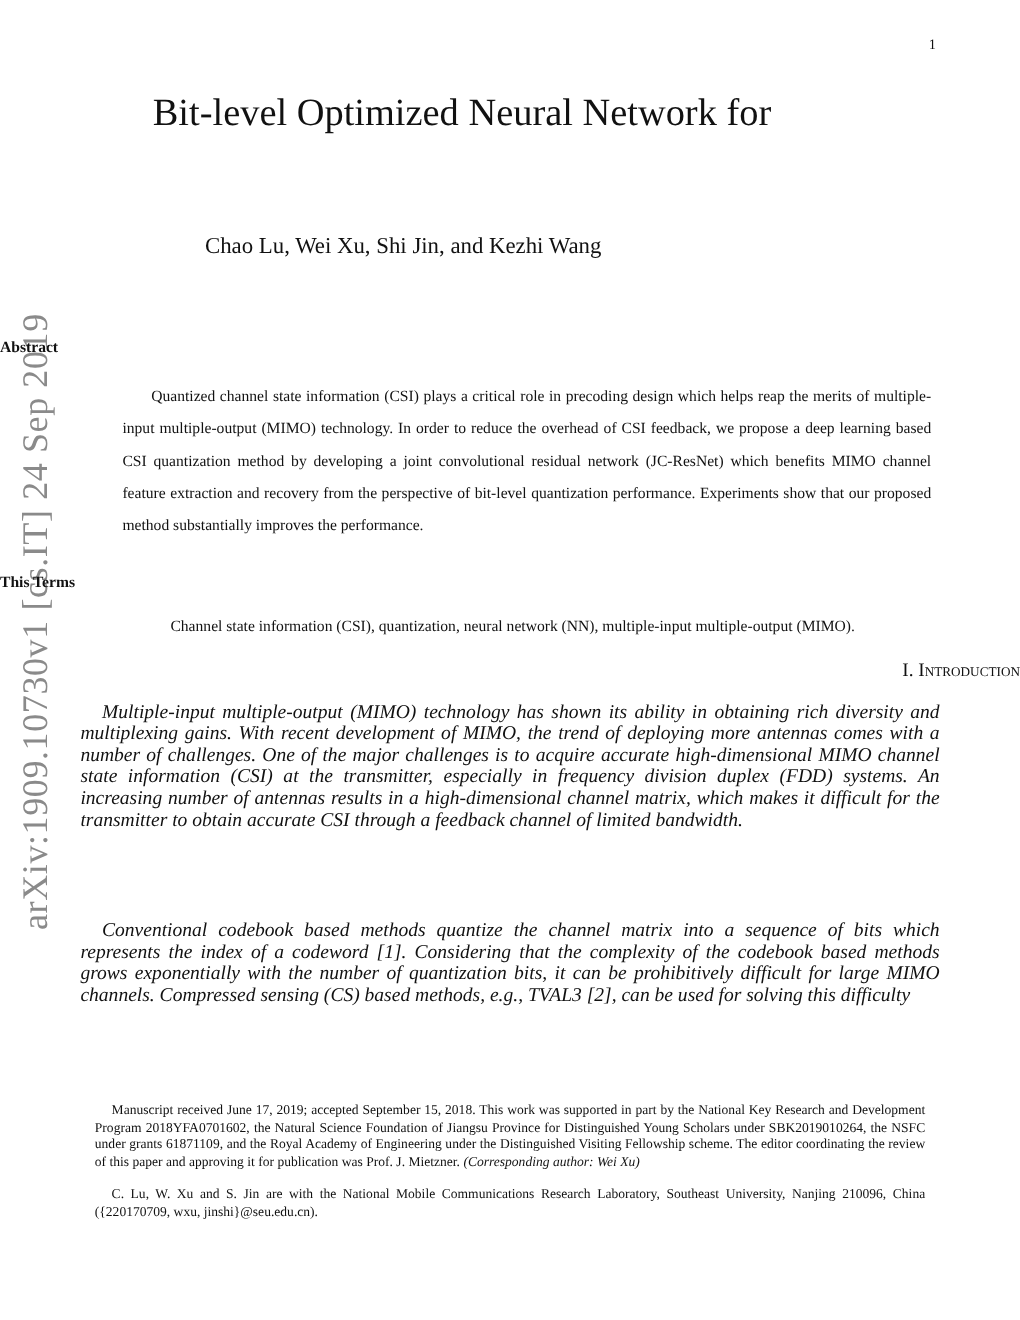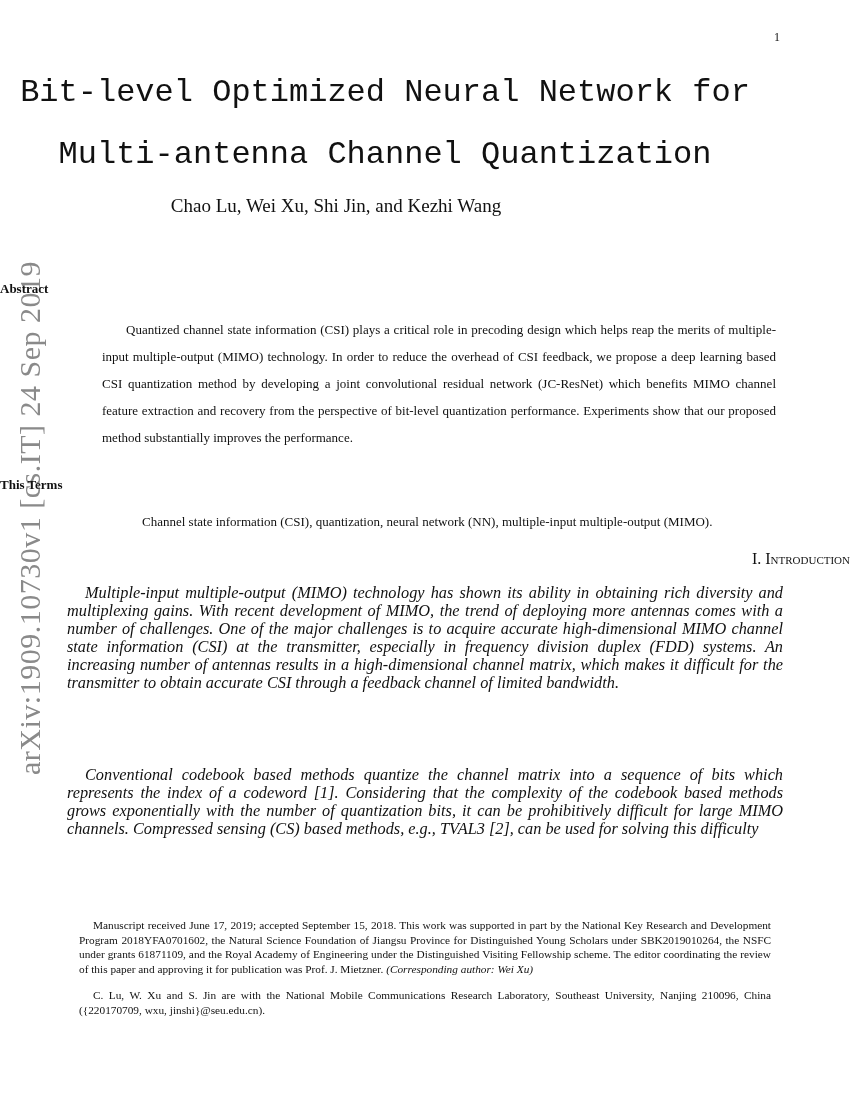--- a/index.html
+++ b/index.html
@@ -4,21 +4,21 @@
 <style>
   html, body { margin: 0; padding: 0; background: #ffffff; }
   body { width: 850px; height: 1100px; position: relative; overflow: hidden;
          font-family: "Liberation Serif", "DejaVu Serif", serif; color: #111; }
   .page-number { position: absolute; top: 30px; right: 70px; font-size: 12px; }
   .arxiv-stamp { position: absolute; left: 6px; top: 268px; width: 48px; height: 500px;
                  display: flex; align-items: center; justify-content: center; }
   .arxiv-stamp span { display: block; transform: rotate(-90deg); white-space: nowrap;
                       font-size: 30px; color: #8a8a8a; letter-spacing: 0.5px; }
   .title { position: absolute; top: 62px; left: 0; width: 770px; text-align: center;
-           font-size: 32px; line-height: 62px; font-family: Liberation Mono, monospace; }
+           font-size: 32px; line-height: 62px; }
   .authors { position: absolute; top: 195px; left: 0; width: 672px; text-align: center; font-size: 19px; }
   .section-head { position: absolute; left: 0; width: 850px; text-align: left; font-weight: bold; font-size: 13px; }
   .abstract-body { position: absolute; top: 316px; left: 102px; width: 674px;
                    font-size: 13px; line-height: 27px; text-align: justify; text-indent: 24px; }
   .index-body { position: absolute; top: 514px; left: 118px; width: 674px; font-size: 13px; text-indent: 24px; text-align: justify; }
   .intro-head { position: absolute; top: 550px; left: 0; width: 850px; text-align: right; font-size: 16px; }
   .intro-head .sc { font-variant: small-caps; }
   .body-para { position: absolute; left: 67px; width: 716px; font-size: 16.3px; line-height: 18px;
                text-align: justify; text-indent: 18px; font-style: italic; }
   .footnotes { position: absolute; top: 906px; left: 67px; width: 716px; font-size: 11.3px; line-height: 14.6px; text-align: justify; }
@@ -29,21 +29,20 @@
 <body>
 
 <div class="page-number">1</div>
 
 <div class="arxiv-stamp">
   <span>arXiv:1909.10730v1  [cs.IT]  24 Sep 2019</span>
 </div>
 
 <div class="title">
   <div>Bit-level Optimized Neural Network for</div>
-  <div>Multi-antenna Channel Quantization</div>
 </div>
 
 <div class="authors">Chao Lu, Wei Xu, Shi Jin, and Kezhi Wang</div>
 
 <div class="section-head" style="top:281px;">Abstract</div>
 <div class="abstract-body">Quantized channel state information (CSI) plays a critical role in precoding design which helps reap the merits of multiple-input multiple-output (MIMO) technology. In order to reduce the overhead of CSI feedback, we propose a deep learning based CSI quantization method by developing a joint convolutional residual network (JC-ResNet) which benefits MIMO channel feature extraction and recovery from the perspective of bit-level quantization performance. Experiments show that our proposed method substantially improves the performance.</div>
 
 <div class="section-head" style="top:477px;">This Terms</div>
 <div class="index-body">Channel state information (CSI), quantization, neural network (NN), multiple-input multiple-output (MIMO).</div>
 

